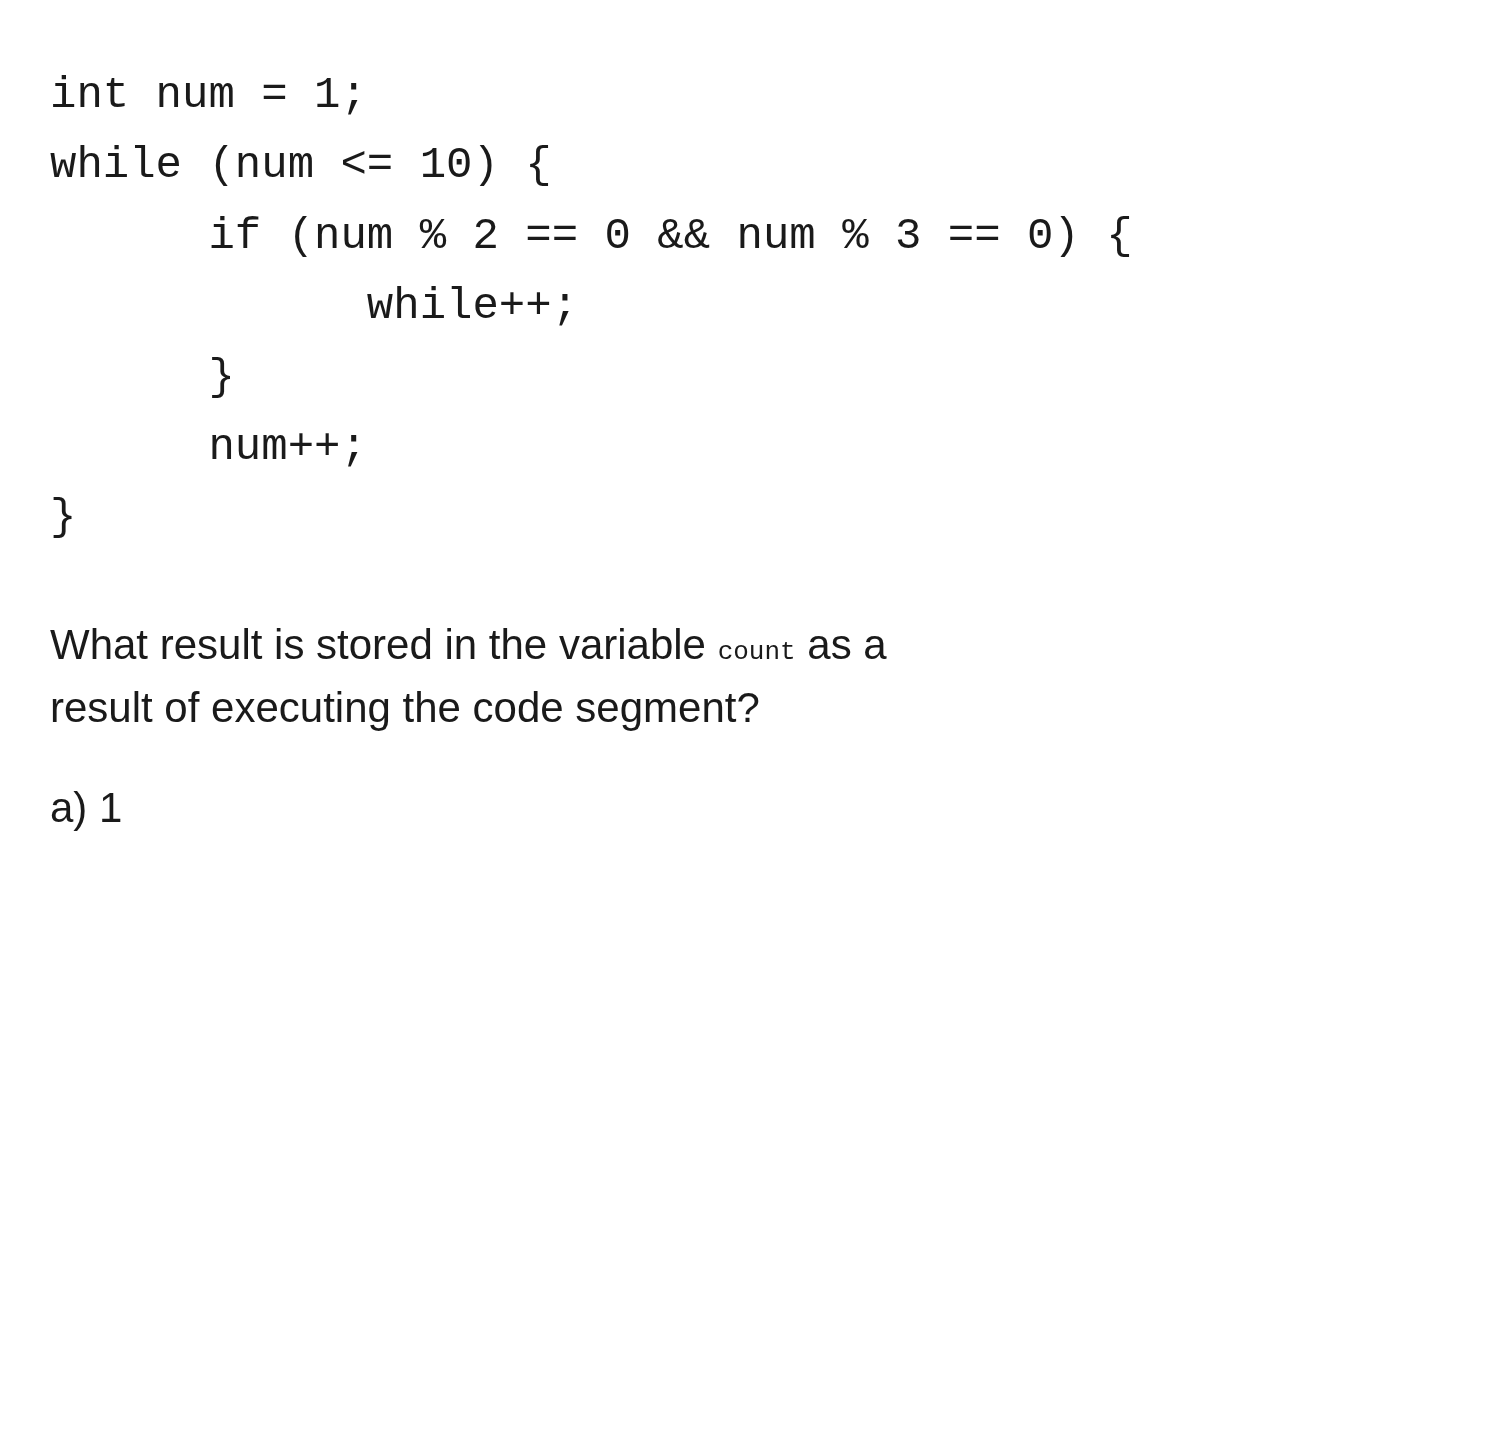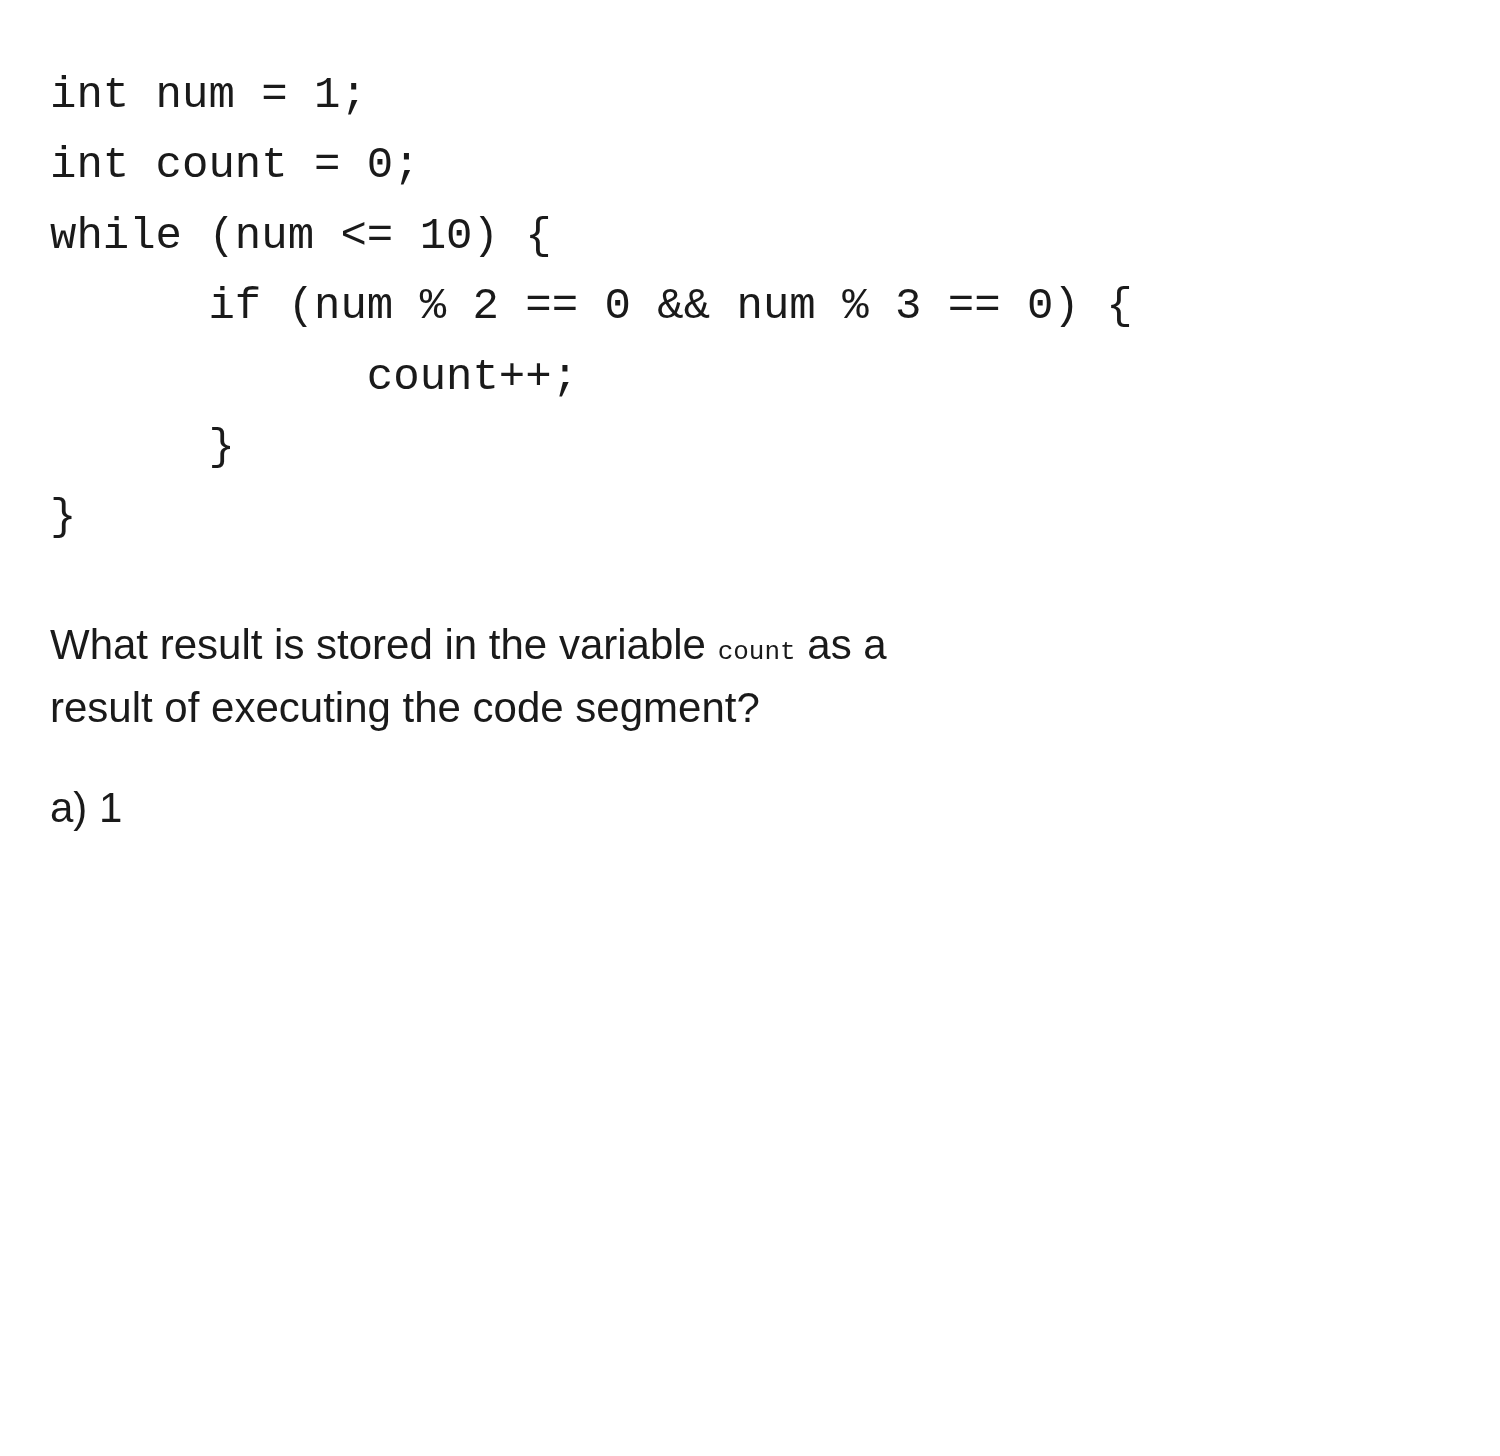--- a/index.html
+++ b/index.html
@@ -56,25 +56,25 @@
       font-size: 42px;
       color: #1a1a1a;
       line-height: 1.4;
     }
   </style>
 </head>
 <body>
 
 <div class="code-block">
   <span class="code-line">int num = 1;</span>
-  <span class="code-line">int count = 0;</span>
   <span class="code-line">while (num &lt;= 10) {</span>
   <span class="code-line">      if (num % 2 == 0 &amp;&amp; num % 3 == 0) {</span>
-  <span class="code-line">            count++;</span>
+  <span class="code-line">            while++;</span>
   <span class="code-line">      }</span>
+  <span class="code-line">      num++;</span>
   <span class="code-line">}</span>
 </div>
 
 <div class="question-section">
   <div class="question-text">
     <span>What result is stored in the variable </span><span class="inline-code">count</span><span> as a</span>
     <br>
     <span>result of executing the code segment?</span>
   </div>
 

